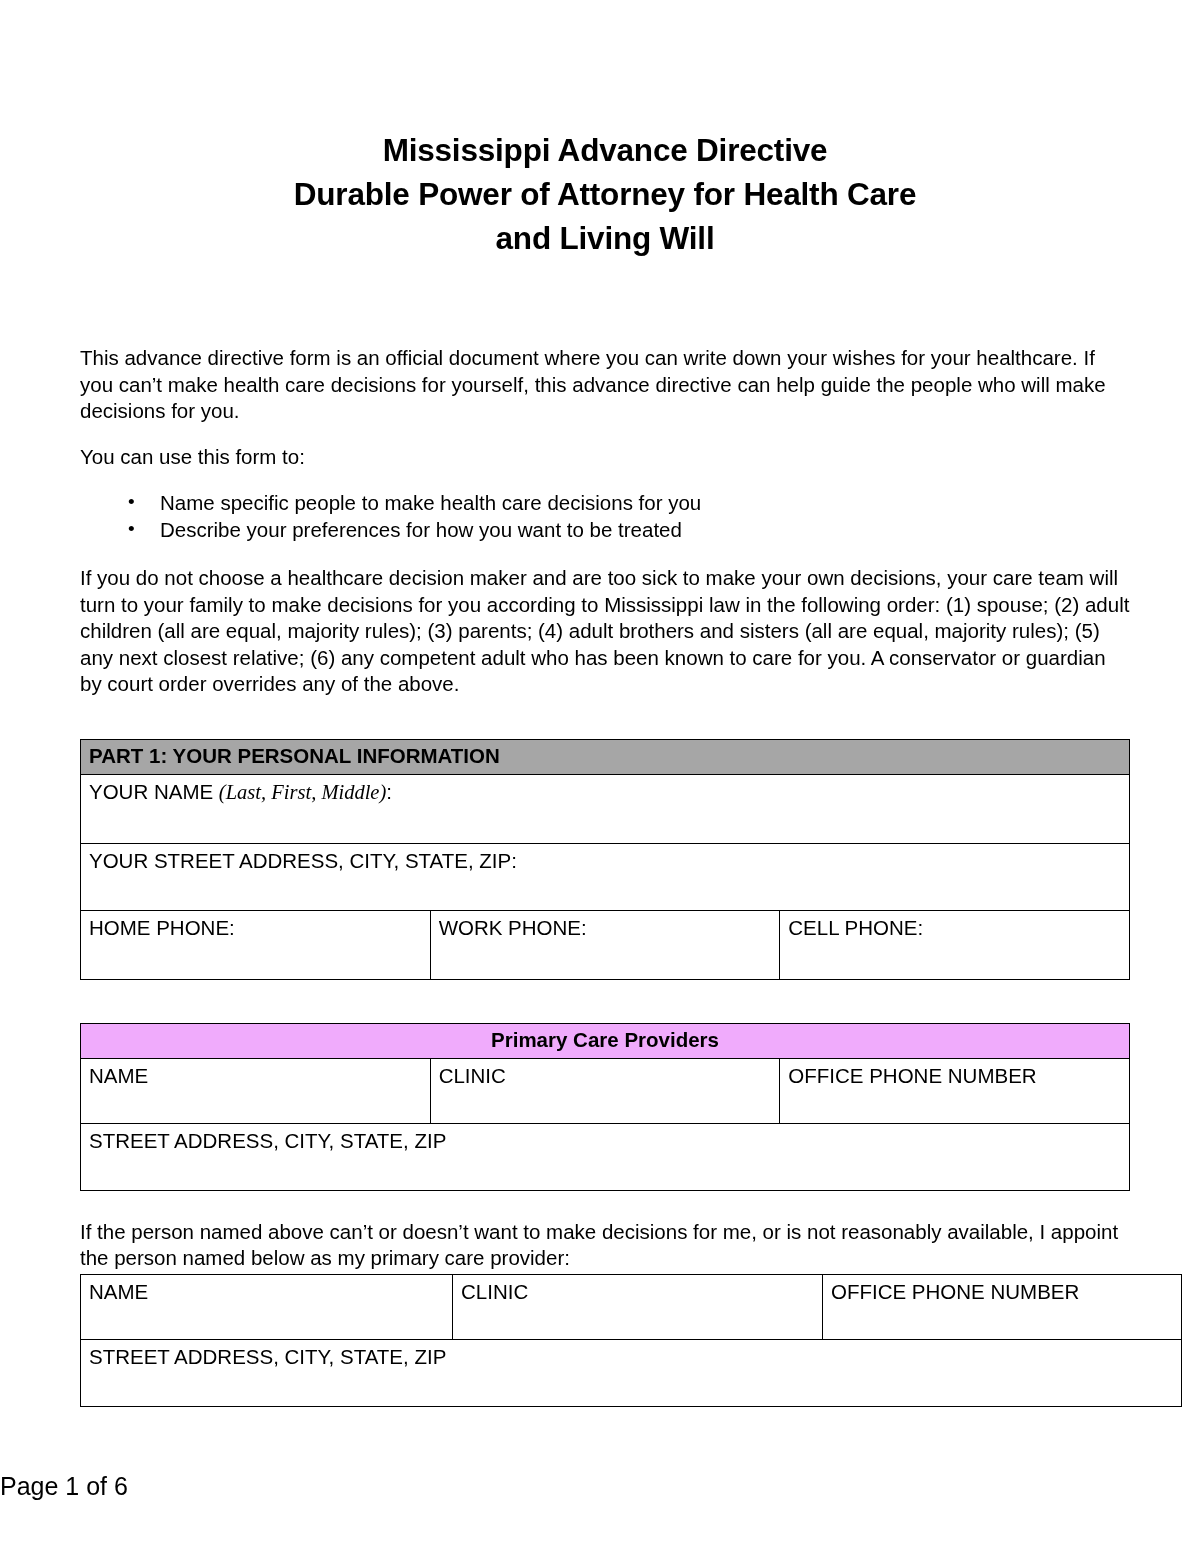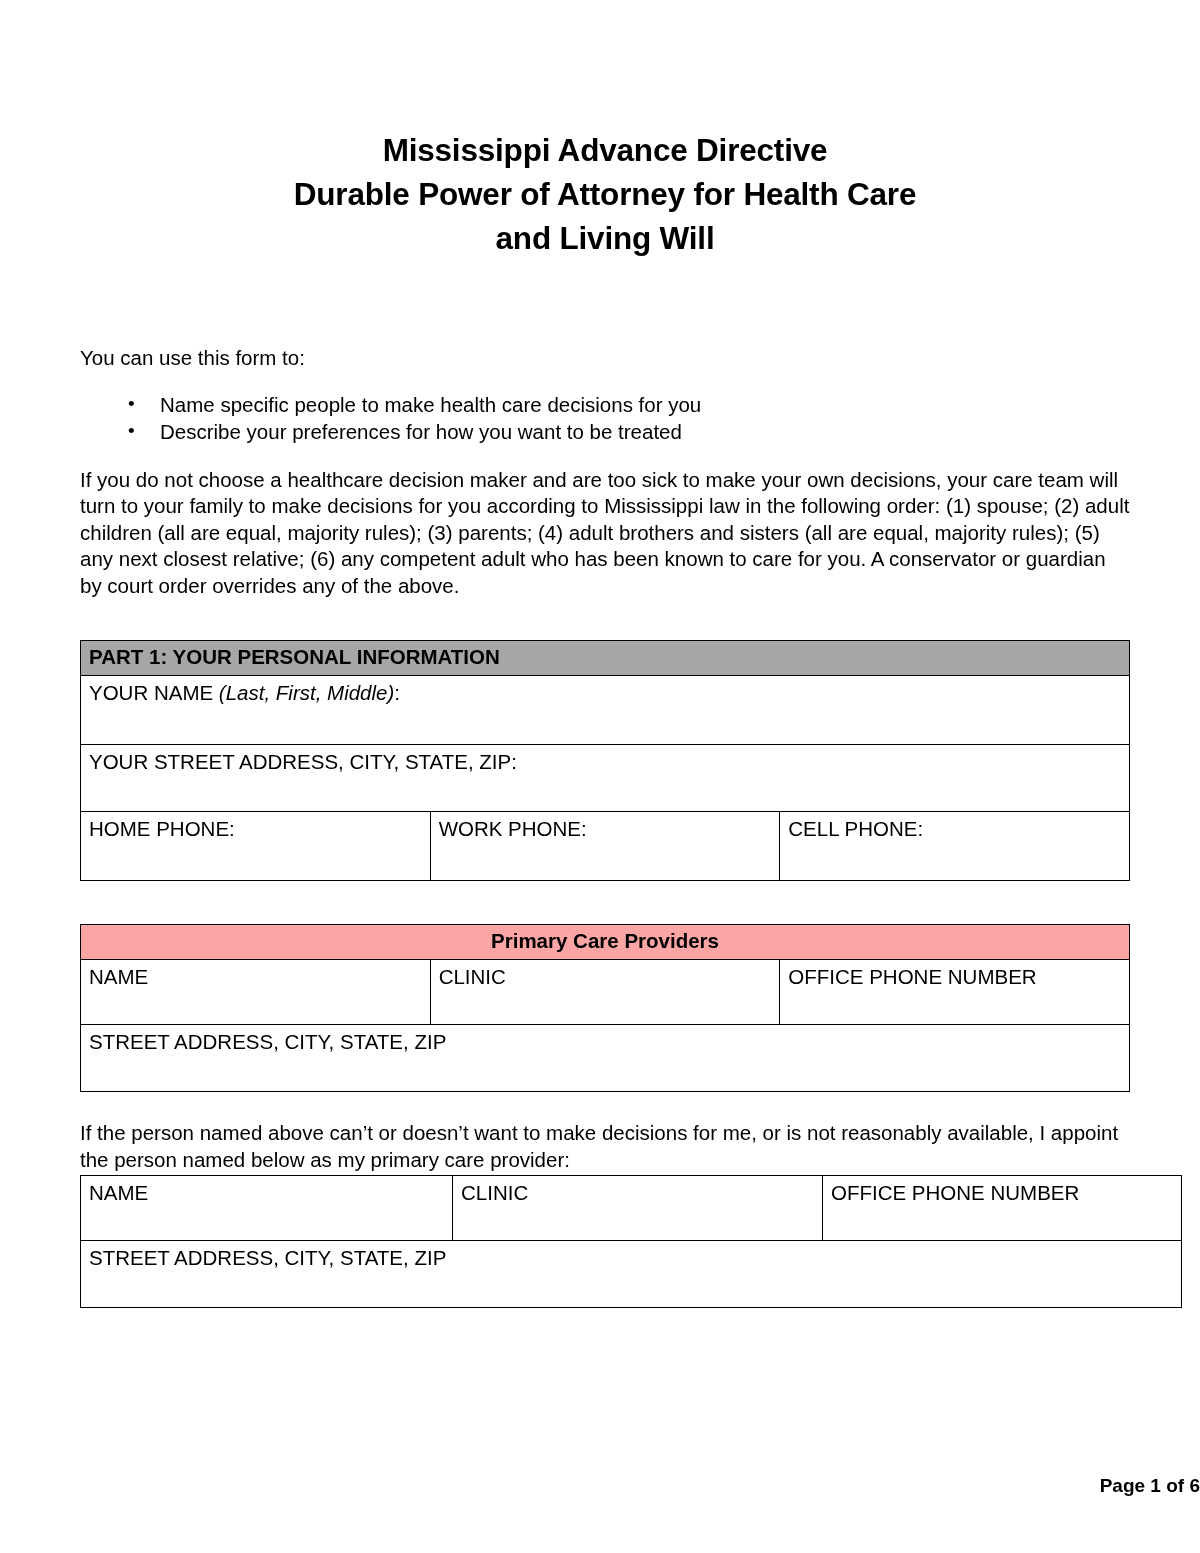--- a/index.html
+++ b/index.html
@@ -91,72 +91,72 @@
     line-height: 25px;
   }
   .band-dark {
     background: #a6a6a6;
     font-weight: bold !important;
     height: 28px;
     padding-top: 3px !important;
     padding-bottom: 3px !important;
   }
   .band-light {
-    background: #fca5a5;
+    background: #f0abfc;
     font-weight: bold !important;
     text-align: center !important;
     height: 28px;
     padding-top: 3px !important;
     padding-bottom: 3px !important;
   }
   .row-tall { height: 64px; }
   .row-mid  { height: 62px; }
   .row-name { height: 60px; }
 
   .section-part1 { margin-top: 41px; }
   .section-pcp   { margin-top: 43px; }
 
   .note-text {
     margin: 28px 0 0 0;
     font-size: 20.5px;
     line-height: 26.5px;
   }
   .note-text + .form-table { margin-top: 2px; }
 
-  .italic { font-style: italic; }
+  .italic { font-style: italic; font-family: Liberation Serif, serif; }
 
   
   .footer {
     position: absolute;
     left: 0;
     top: 1475px;
     width: 1200px;
-    text-align: right;
-    font-size: 19px;
+    text-align: left;
+    font-size: 25px;
     line-height: 22px;
-    font-weight: bold;
   }
 
   .col-a { width: 355px; margin-left: 8px; }
   .col-b { width: 353px; }
   .col-c { width: 342px; }
 </style>
 </head>
 <body>
 
 <div class="page">
   <div class="content">
 
     <div class="title-block">
       <div class="title-line">Mississippi Advance Directive</div>
       <div class="title-line">Durable Power of Attorney for Health Care</div>
       <div class="title-line">and Living Will</div>
     </div>
 
     <div class="intro">
+      <p class="para">This advance directive form is an official document where you can write down your wishes for your healthcare. If you can’t make health care decisions for yourself, this advance directive can help guide the people who will make decisions for you.</p>
 
       <p class="para">You can use this form to:</p>
 
       <ul class="bullets">
         <li>Name specific people to make health care decisions for you</li>
         <li>Describe your preferences for how you want to be treated</li>
       </ul>
 
       <p class="para"><span class="lead-bold">If you do not choose a healthcare decision maker</span><span> and are too sick to make your own decisions, your care team will turn to your family to make decisions for you according to Mississippi law in the following order: (1) spouse; (2) adult children (all are equal, majority rules); (3) parents; (4) adult brothers and sisters (all are equal, majority rules); (5) any next closest relative; (6) any competent adult who has been known to care for you. A conservator or guardian by court order overrides any of the above.</span></p>
     </div>

